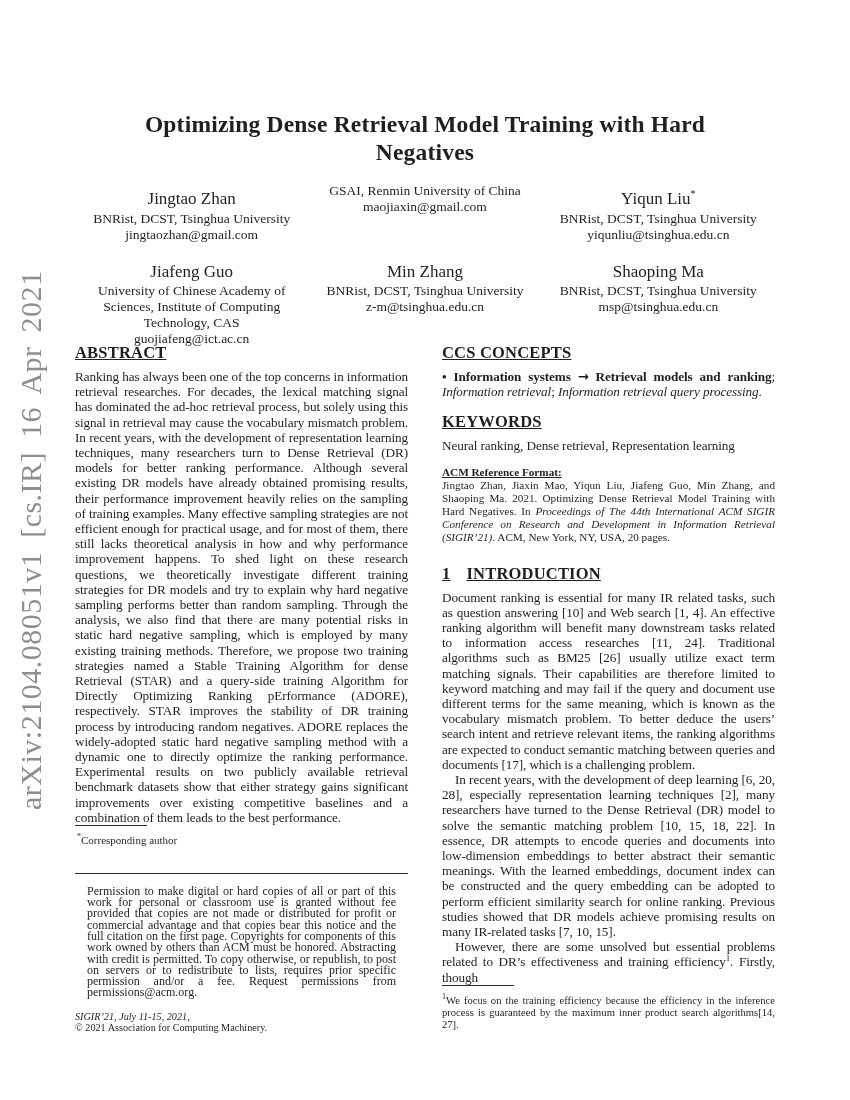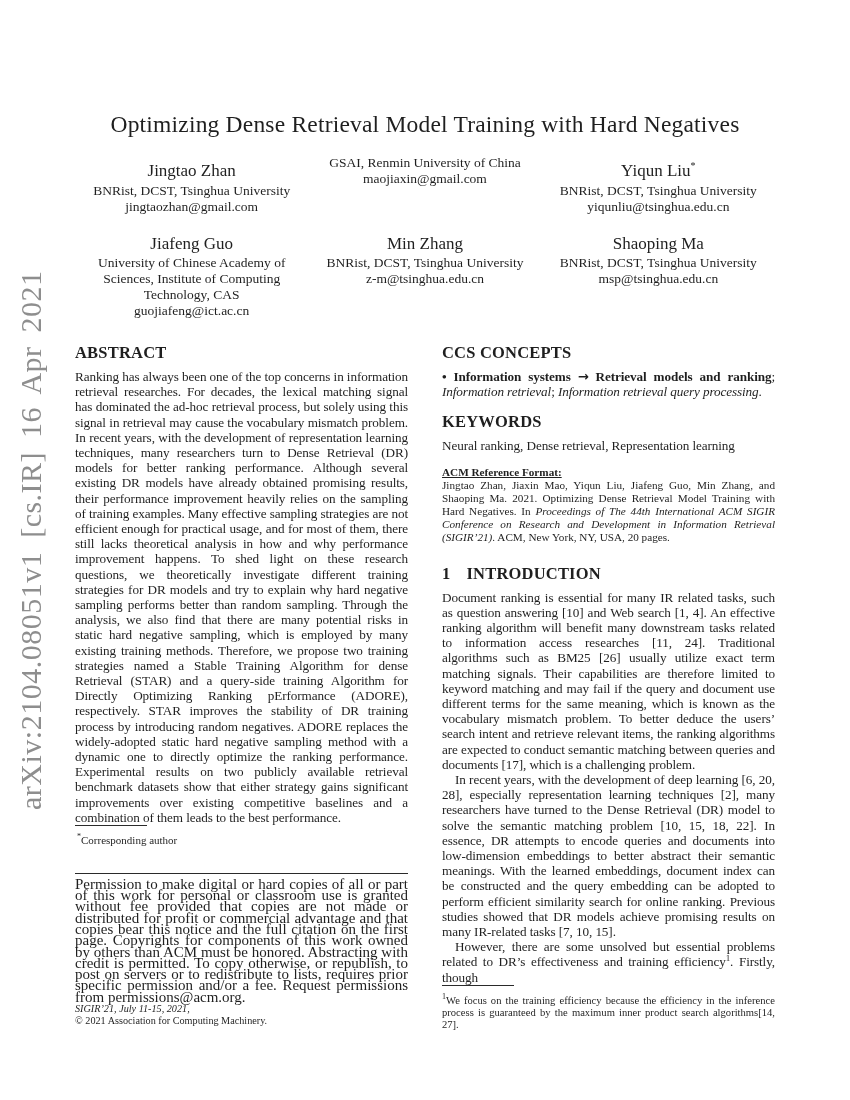--- a/index.html
+++ b/index.html
@@ -20,41 +20,41 @@
     transform:rotate(180deg);
     font-size:30px;
     color:#8e8e8e;
     word-spacing:6px;
     letter-spacing:0.5px;
     white-space:nowrap;
   }
   
   .title-block{position:absolute;top:110px;left:75px;width:700px;text-align:center;}
   .paper-title{
-    font-size:23.5px;font-weight:normal;line-height:28px;
+    font-size:23.5px;font-weight:bold;line-height:28px;
     margin:0 auto;max-width:630px;letter-spacing:0.2px;
   }
   .authors-grid{
     margin-top:17px;
     display:grid;grid-template-columns:repeat(3,1fr);
     row-gap:13px;
   }
   .author{text-align:center;}
   .author-name{font-size:17px;line-height:21px;margin-bottom:2px;}
   .author-name sup{font-size:10px;}
   .author-affil,.author-email{font-size:13.5px;line-height:16px;}
   
   .columns{
     position:absolute;top:344px;left:75px;width:700px;height:648px;
     display:flex;gap:34px;
   }
   .col{width:333px;display:flex;flex-direction:column;}
   h2.section{
     font-size:16.5px;font-weight:bold;letter-spacing:0.2px;
-    margin:0 0 7px 0;line-height:18px;
+    margin:0 0 7px 0;line-height:18px;text-decoration:underline;
   }
   h2.mt1{margin-top:14px;}
   h2.mt2{margin-top:21px;}
   h2.section .sec-num{margin-right:16px;}
   .body{
     font-size:13.2px;line-height:15.2px;text-align:justify;
     letter-spacing:-0.1px;margin:0;
   }
   .indent{text-indent:13px;}
   .body sup{font-size:9px;line-height:0;}
@@ -63,21 +63,21 @@
   .acm-ref{margin-top:12px;}
   .acm-ref-label{font-size:11.2px;font-weight:bold;line-height:13px;margin:0;text-decoration:underline;}
   .acm-ref-text{font-size:11.2px;line-height:13px;text-align:justify;margin:0;}
   
   .footer-left{margin-top:auto;}
   .corr-rule{width:72px;border-top:1.2px solid #2a2a2a;margin:0 0 4px 0;}
   .corr-text{font-size:11px;line-height:13px;margin:2px;}
   .corr-text sup{font-size:8px;}
   .copyright{margin-top:26px;}
   .copy-rule{width:333px;border-top:1.2px solid #2a2a2a;margin:0 0 5px 0;}
-  .copy-text{font-size:15px;line-height:11.3px;text-align:justify;margin:0;}
+  .copy-text{font-size:12px;line-height:11.3px;text-align:justify;margin:12px;}
   .copy-conf{font-size:10.2px;line-height:11.6px;margin:0;}
   .copy-notice{font-size:10.2px;line-height:11.6px;margin:0;}
   
   .footnote{margin-top:auto;}
   .fn-rule{width:72px;border-top:1.2px solid #2a2a2a;margin:0 0 5px 0;}
   .fn-text{font-size:10.6px;line-height:12.2px;text-align:justify;margin:0;}
   .fn-text sup{font-size:8px;}
 </style>
 </head>
 <body>

